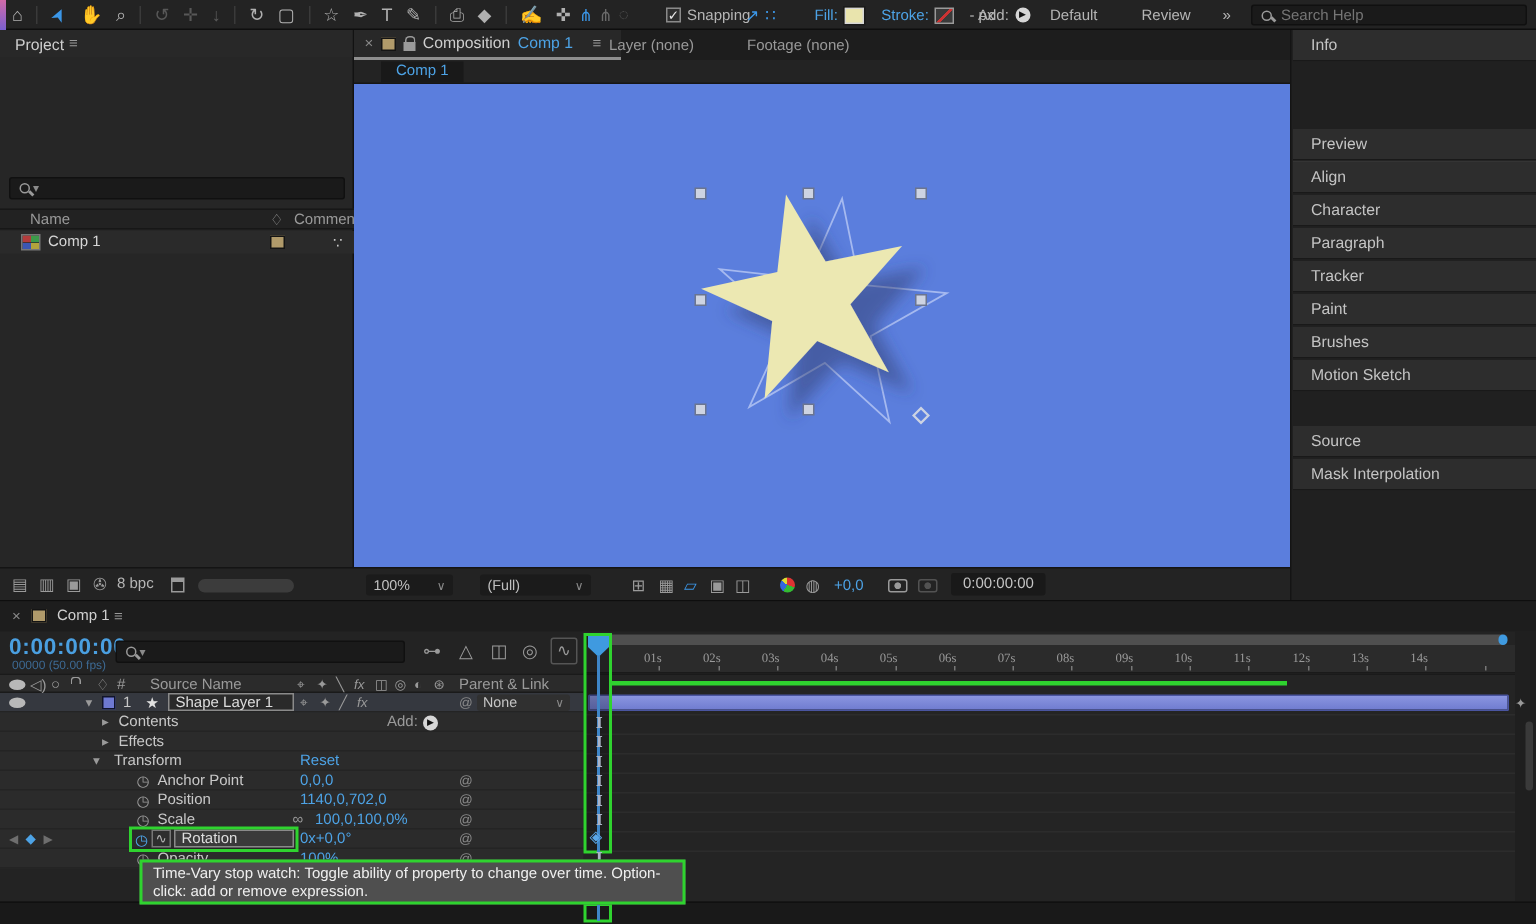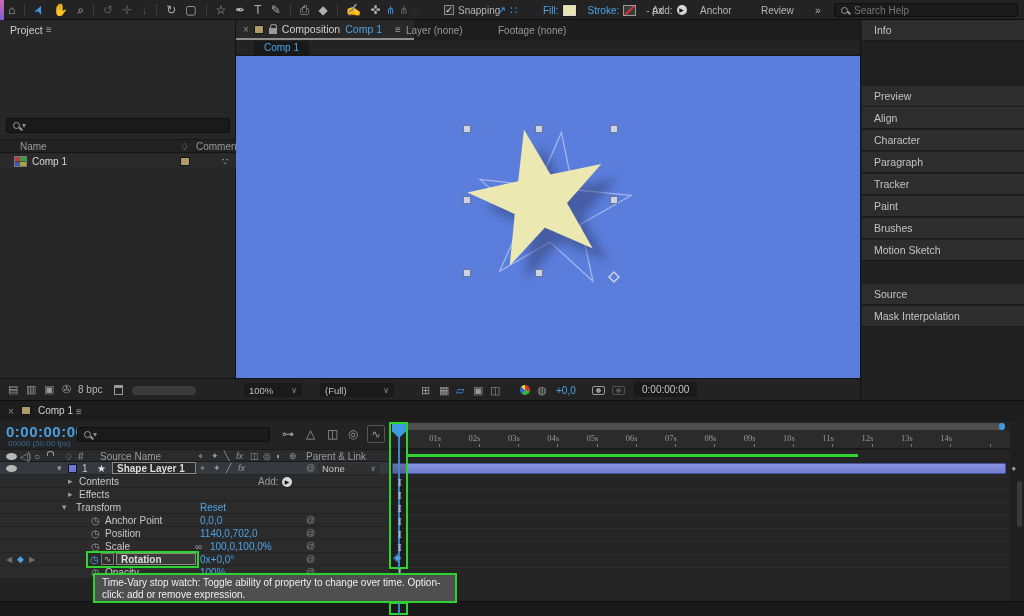--- a/index.html
+++ b/index.html
@@ -116,21 +116,21 @@
   .trow.layer-sel { background:#35383f; }
   .txt { position:absolute; top:1px; color:#c8c8c8; font-size:10px; white-space:nowrap; }
   .pval { position:absolute; top:1px; color:#4da3e6; font-size:10px; white-space:nowrap; }
   .stopw { position:absolute; top:1px; color:#9a9a9a; font-size:10px; }
   .stopw.on { color:#4da3e6; }
   .atic { position:absolute; top:1px; color:#8a8a8a; font-size:9px; }
   .chevg { position:absolute; top:1px; color:#9a9a9a; font-size:9px; }
   .eyeic { position:absolute; width:11px; height:7px; border-radius:50%; background:#b8b8b8; top:3px; }
   .layersw { position:absolute; top:2px; width:9px; height:9px; background:#6e79d2; border:1px solid #11142a; }
   .namebox { position:absolute; top:0; height:12px; background:#2a2a2a; border:1px solid #8a8a8a;
-    color:#dedede; font-size:10px; line-height:11px; padding-left:4px;font-weight:bold; }
+    color:#dedede; font-size:10px; line-height:11px; padding-left:4px; }
   .nonebox { position:absolute; top:1px; height:11px; background:#303030; border-radius:2px; color:#c5c5c5;
     font-size:9.5px; line-height:11px; padding:0 4px; display:flex; justify-content:space-between; }
   .swc { position:absolute; top:1px; color:#9a9a9a; font-size:9px; }
   .graphbox { position:absolute; top:0; width:13px; height:12px; border:1px solid #777; color:#b5b5b5;
     font-size:9px; line-height:11px; text-align:center; background:#2e2e2e; }
   .kfnav { position:absolute; top:2px; font-size:8px; color:#6e6e6e; }
   .kfnav.cur { color:#4da3e6; font-size:9px; top:1px; }
   .ruler { position:absolute; left:390px; top:20px; width:620px; height:28px; }
   .wabar { position:absolute; left:2px; top:2px; width:612px; height:7px; background:#4f4f4f; border-radius:3px; }
   .wacap { position:absolute; top:2px; width:6px; height:7px; background:#3f9ae0; border-radius:3px; }
@@ -215,21 +215,21 @@
       <span class="swatch-fill"></span>
       <span class="tb-label blue" style="margin-left:8px">Stroke:</span>
       <span class="swatch-stroke"></span>
       <span class="tb-label" style="margin-left:6px">- px</span>
     </div>
     <div class="tb-item" style="left:652px">
       <span class="tb-label">Add:</span>
       <span class="playcircle">▶</span>
     </div>
     <div class="tb-item" style="left:700px">
-      <span class="tb-label">Anchor</span>
+      <span class="tb-label">Default</span>
     </div>
     <div class="tb-item" style="left:761px">
       <span class="tb-label">Review</span>
     </div>
     <div class="tb-item" style="left:815px">
       <span class="tb-label">»</span>
     </div>
     <div class="searchbox" style="left:834px; top:3px; width:184px; height:14px">
       <span class="mag"></span>
       <input placeholder="Search Help" style="">

